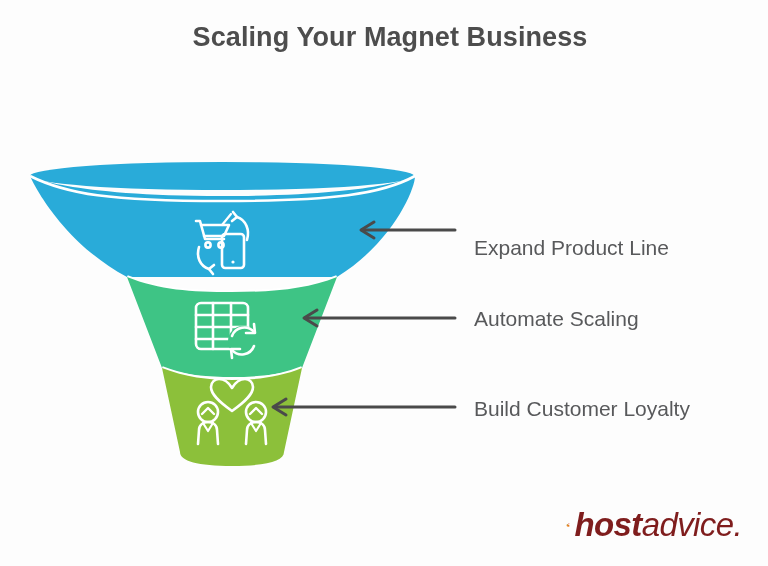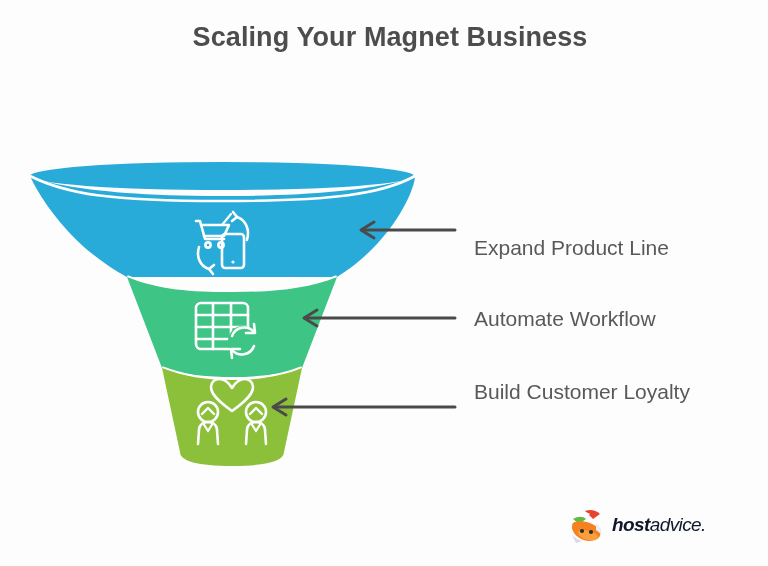--- a/index.html
+++ b/index.html
@@ -49,43 +49,43 @@
     white-space: nowrap;
   }
   .stage-label {
     position: absolute;
     font-size: 21px;
     color: #58595b;
     white-space: nowrap;
   }
   .stage-label.lbl-0 { left: 474px; top: 236px; }
   .stage-label.lbl-1 { left: 474px; top: 307px; }
-  .stage-label.lbl-2 { left: 474px; top: 380px; }
+  .stage-label.lbl-2 { left: 474px; top: 397px; }
 
   svg.funnel-svg {
     position: absolute;
     left: 0;
     top: 0;
     width: 768px;
     height: 566px;
     overflow: visible;
   }
   .logo {
     position: absolute;
     left: 566px;
     top: 503px;
     width: 176px;
     height: 44px;
     display: flex;
     align-items: center;
   }
   .logo-wordmark {
-    font-size: 19px;
+    font-size: 33px;
     font-style: italic;
-    color: #0f172a;
+    color: #7f1d1d;
     letter-spacing: -0.6px;
     margin-left: 4px;
     white-space: nowrap;
   }
   .logo-wordmark b { font-weight: bold; }
   .logo-wordmark span.light { font-weight: normal; }
 </style>
 </head>
 <body>
 
@@ -200,21 +200,21 @@
       <path d="M455 318 L305 318"></path>
       <path d="M317 310 L304 318 L317 326"></path>
     </g>
     <g stroke="#4a4a4a" fill="none" stroke-width="3" stroke-linecap="round" stroke-linejoin="round">
       <path d="M455 407 L274 407"></path>
       <path d="M286 399 L273 407 L286 415"></path>
     </g>
   </svg>
 
   <div class="stage-label lbl-0">Expand Product Line</div>
-  <div class="stage-label lbl-1">Automate Workflow</div>
+  <div class="stage-label lbl-1">Automate Scaling</div>
   <div class="stage-label lbl-2">Build Customer Loyalty</div>
 
 
   <div class="logo">
     <svg width="42" height="42" viewBox="0 0 42 42">
       <path d="M20 6 C 26 4, 33 6, 36 11 L 28 17 Z" fill="#ffffff"></path>
       <path d="M19 7 C 24 5, 30 6, 34 10 L 27 15 Z" fill="#e8432c"></path>
       <path d="M10 12 C 14 8, 20 7, 24 10 L 17 17 Z" fill="#ffffff"></path>
       <path d="M7 15 C 12 12, 17 12, 20 15 L 13 20 Z" fill="#5fbb46"></path>
       <path d="M6 20 C 10 17, 15 17, 18 20 L 12 25 Z" fill="#5fbb46"></path>

